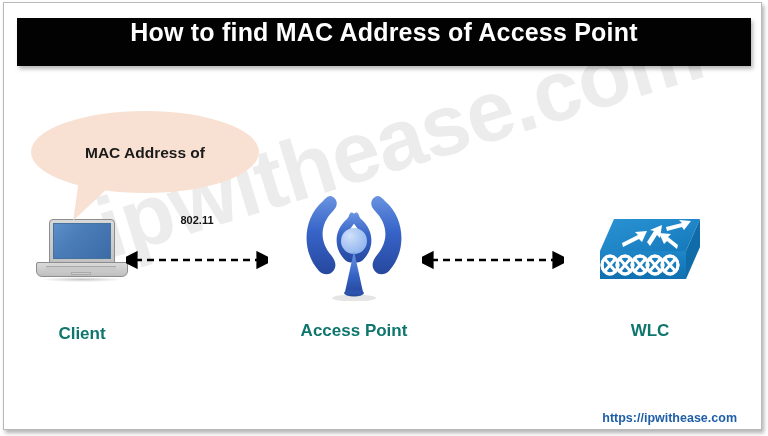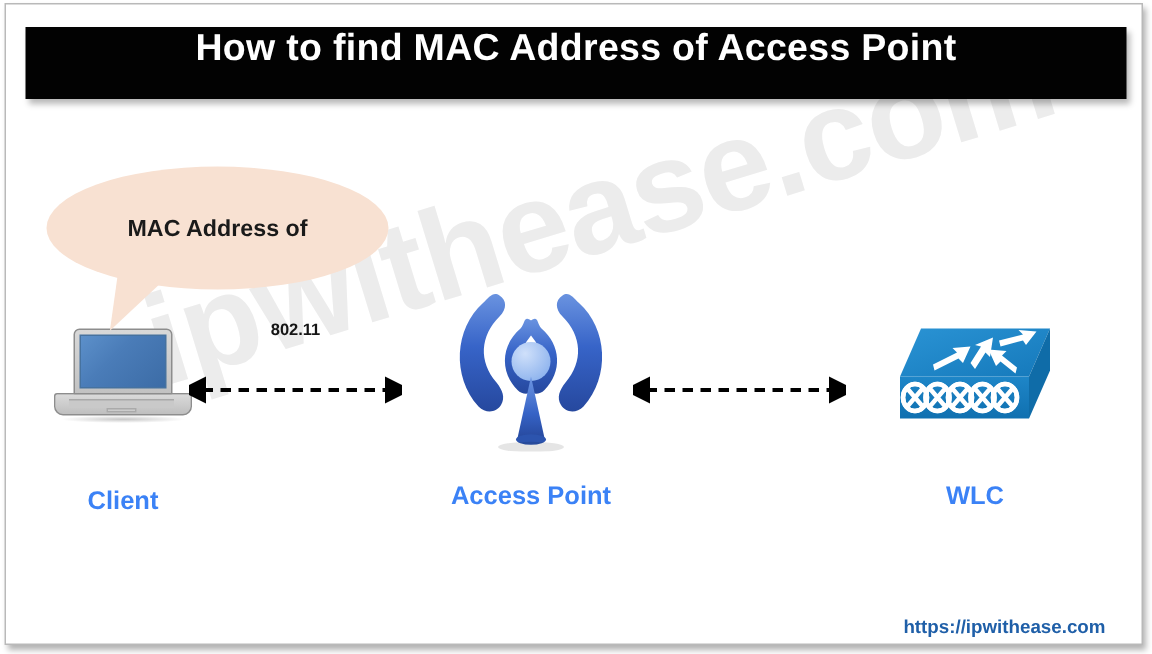--- a/index.html
+++ b/index.html
@@ -116,21 +116,21 @@
   }
 
   
   .node {
     position: absolute;
     display: flex;
     flex-direction: column;
     align-items: center;
   }
   .node-label {
-    color: #3b82f6;
+    color: #0f766e;
     font-size: 17px;
     font-weight: bold;
     font-family: "Liberation Sans", sans-serif;
     white-space: nowrap;
   }
 
   
   #client-node { left: 18px; top: 216px; width: 120px; }
   .laptop { position: relative; width: 92px; height: 62px; }
   .laptop-lid {

